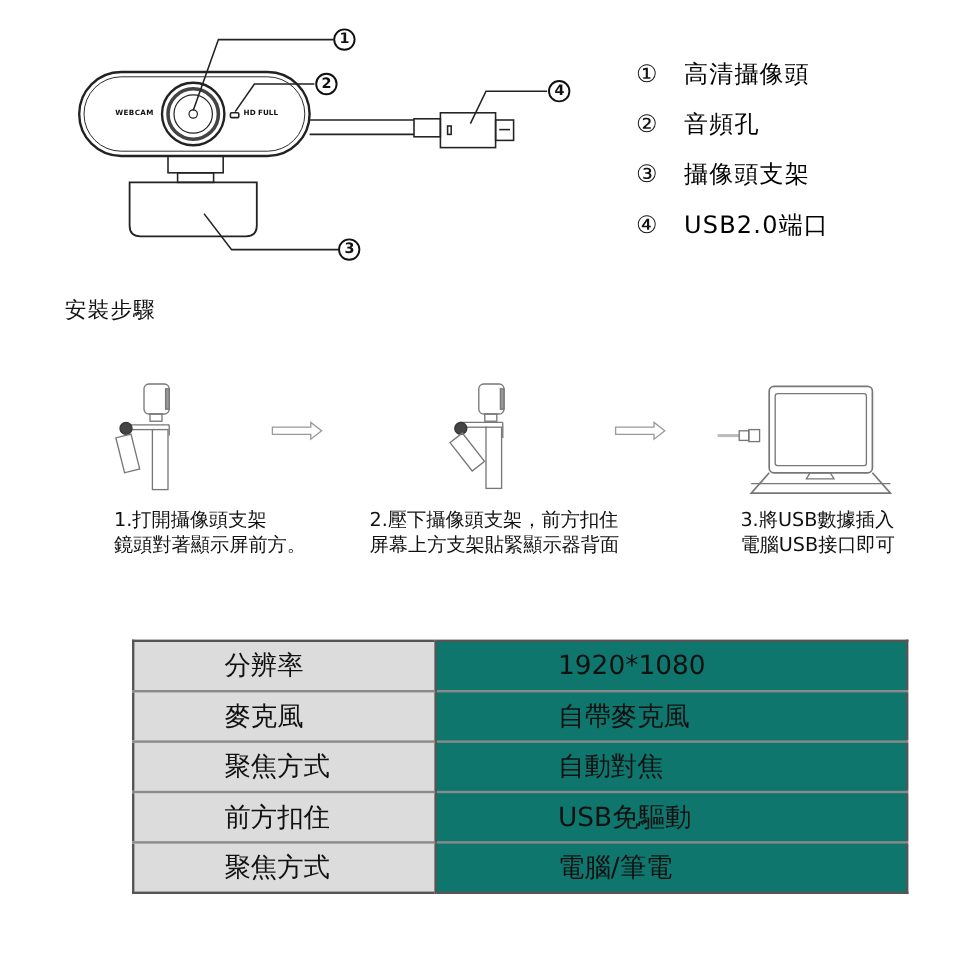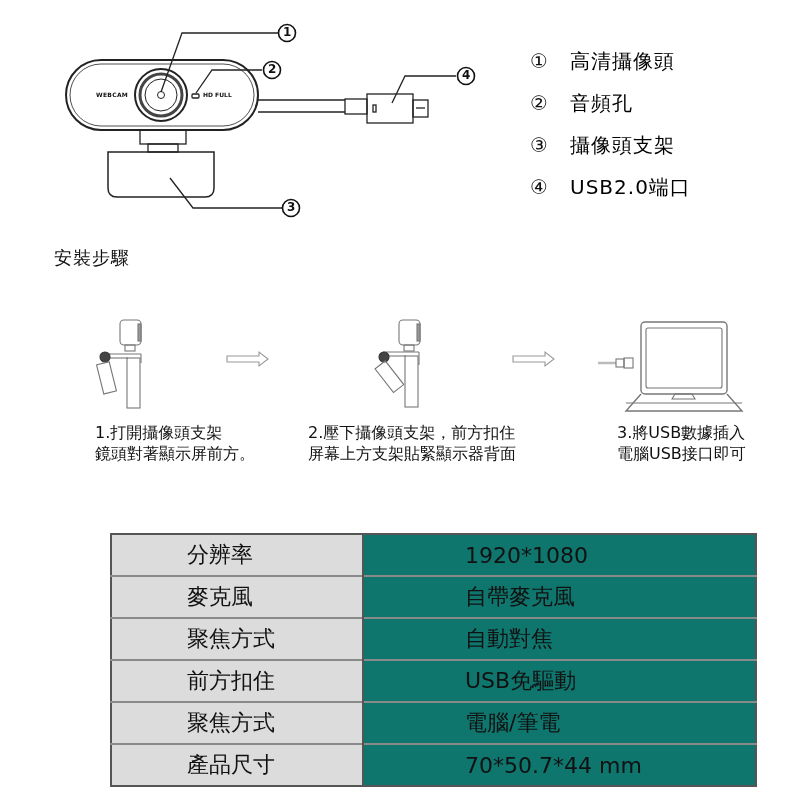--- a/index.html
+++ b/index.html
@@ -169,18 +169,14 @@
     <td class="v">自動對焦</td>
   </tr>
   <tr>
     <td class="k">前方扣住</td>
     <td class="v">USB免驅動</td>
   </tr>
   <tr>
     <td class="k">聚焦方式</td>
     <td class="v">電腦/筆電</td>
   </tr>
-  <tr>
-    <td class="k">產品尺寸</td>
-    <td class="v">70*50.7*44 mm</td>
-  </tr>
 </tbody>
   </table>
 
 </body></html>

